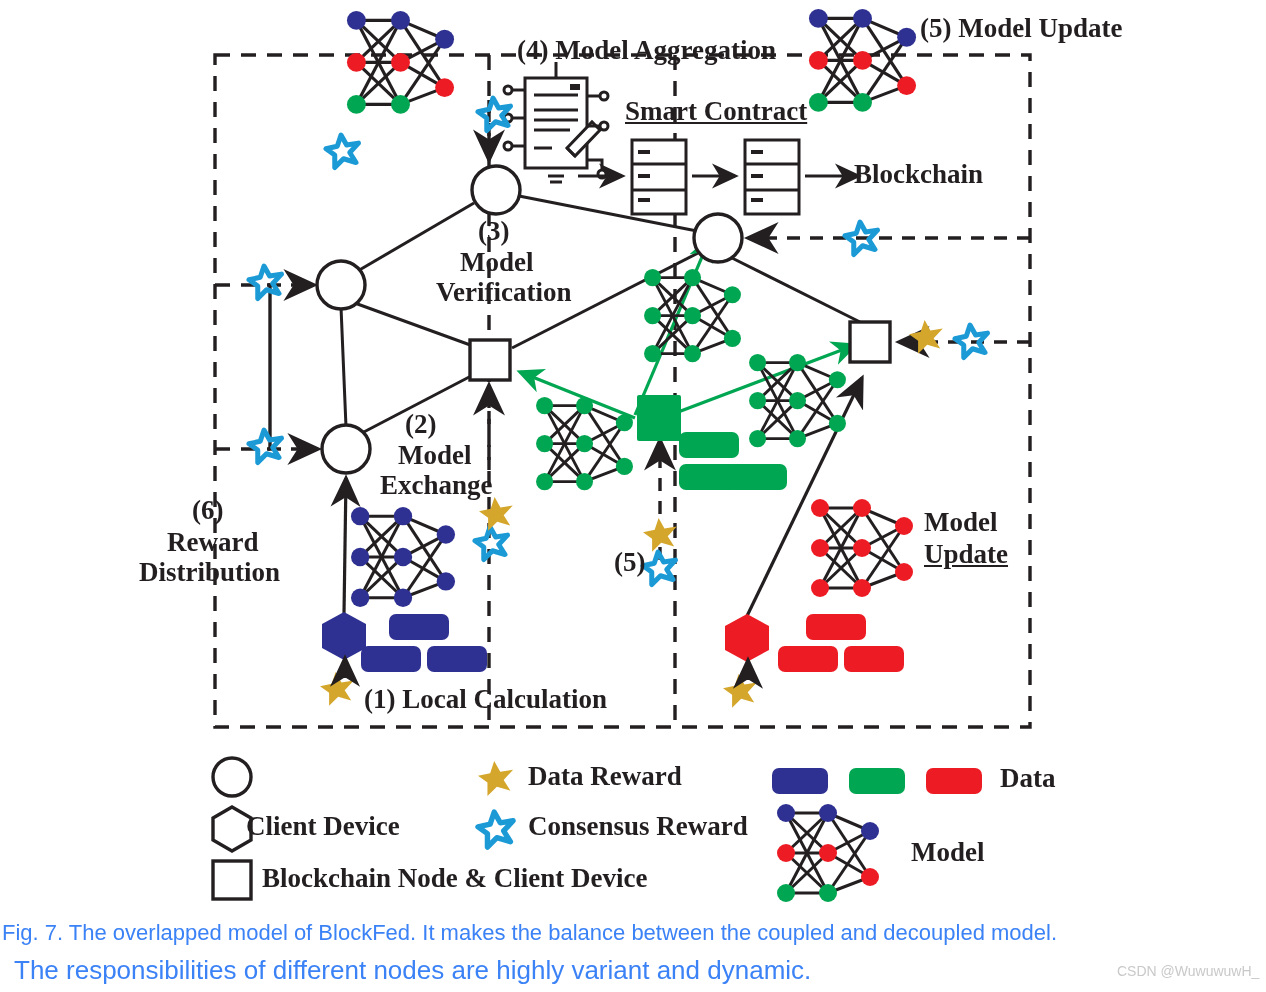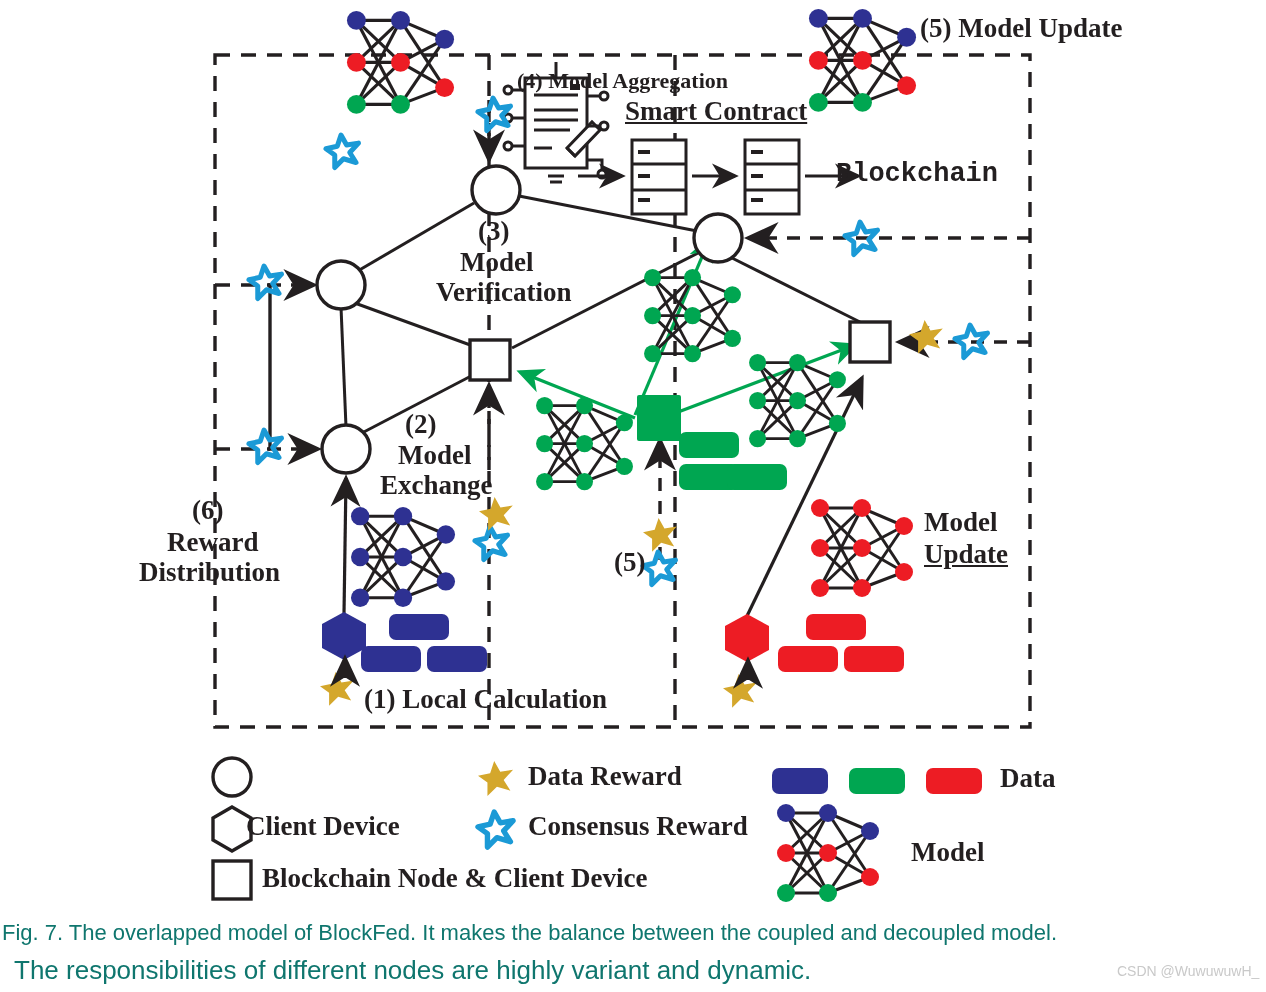--- a/index.html
+++ b/index.html
@@ -1,20 +1,20 @@
 <!DOCTYPE html>
 <html><head>
 <meta charset="utf-8">
 <style>
   html,body{margin:0;padding:0;background:#fff;}
   body{width:1266px;height:992px;font-family:"Liberation Serif",serif;overflow:hidden;}
   #root{position:relative;width:1266px;height:992px;background:#fff;}
   svg#scene{position:absolute;left:0;top:0;width:1266px;height:992px;}
   .lbl{position:absolute;font-family:"Liberation Serif",serif;font-weight:bold;color:#231f20;white-space:nowrap;line-height:1.05;}
-  .cap{position:absolute;font-family:"Liberation Sans",sans-serif;color:#0f766e;white-space:nowrap;}
+  .cap{position:absolute;font-family:"Liberation Sans",sans-serif;color:#3b82f6;white-space:nowrap;}
   .wm{position:absolute;font-family:"Liberation Sans",sans-serif;color:#c9c9c9;font-size:14px;white-space:nowrap;}
 </style>
 </head>
 <body>
 
 <div id="root">
 
   <svg id="scene" viewBox="0 0 1266 992">
     <defs>
       <marker id="ah" markerWidth="9" markerHeight="9" refX="7.2" refY="4.5" orient="auto">
@@ -330,24 +330,24 @@
     <g>
       <rect x="772" y="768" width="56" height="26" rx="7" fill="#2e3192"></rect>
       <rect x="849" y="768" width="56" height="26" rx="7" fill="#00a651"></rect>
       <rect x="926" y="768" width="56" height="26" rx="7" fill="#ed1c24"></rect>
     </g>
     <g transform="translate(778,805) scale(1.0)">
       <use href="#nn-mixed"></use>
     </g>
   </svg>
 
-  <div class="lbl" style="left:517px;top:36px;font-size:22px;margin-top:33px;">(4) Model Aggregation</div>
+  <div class="lbl" style="left:517px;top:36px;font-size:27px;">(4) Model Aggregation</div>
   <div class="lbl" style="left:920px;top:14px;font-size:27px;">(5) Model Update</div>
   <div class="lbl" style="left:625px;top:97px;font-size:27px;text-decoration:underline;">Smart Contract</div>
-  <div class="lbl" style="left:836px;top:160px;font-size:27px;font-family:Liberation Mono, monospace;">Blockchain</div>
+  <div class="lbl" style="left:854px;top:160px;font-size:27px;">Blockchain</div>
 
   <div class="lbl" style="left:478px;top:217px;font-size:27px;">(3)</div>
   <div class="lbl" style="left:460px;top:248px;font-size:27px;">Model</div>
   <div class="lbl" style="left:436px;top:278px;font-size:27px;">Verification</div>
 
   <div class="lbl" style="left:405px;top:410px;font-size:27px;">(2)</div>
   <div class="lbl" style="left:398px;top:441px;font-size:27px;">Model</div>
   <div class="lbl" style="left:380px;top:471px;font-size:27px;">Exchange</div>
 
   <div class="lbl" style="left:192px;top:496px;font-size:27px;">(6)</div>

